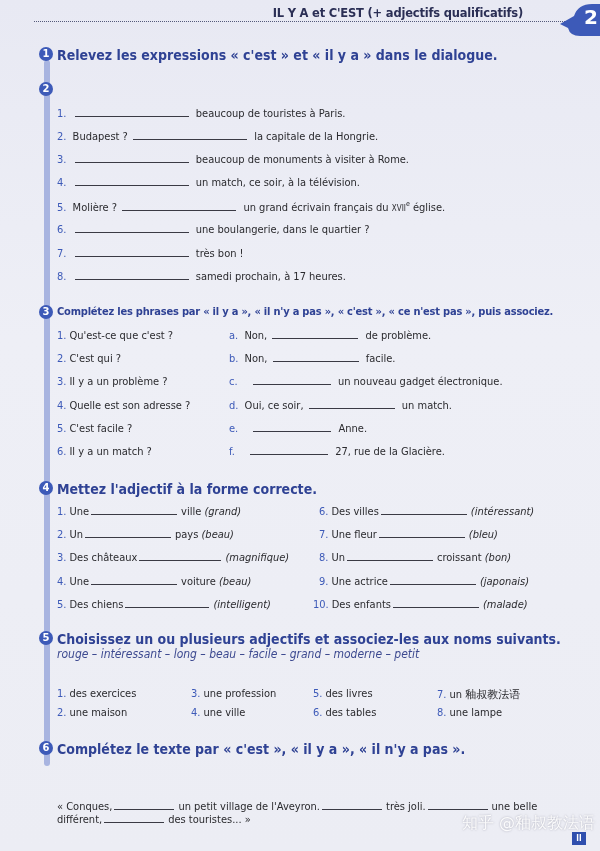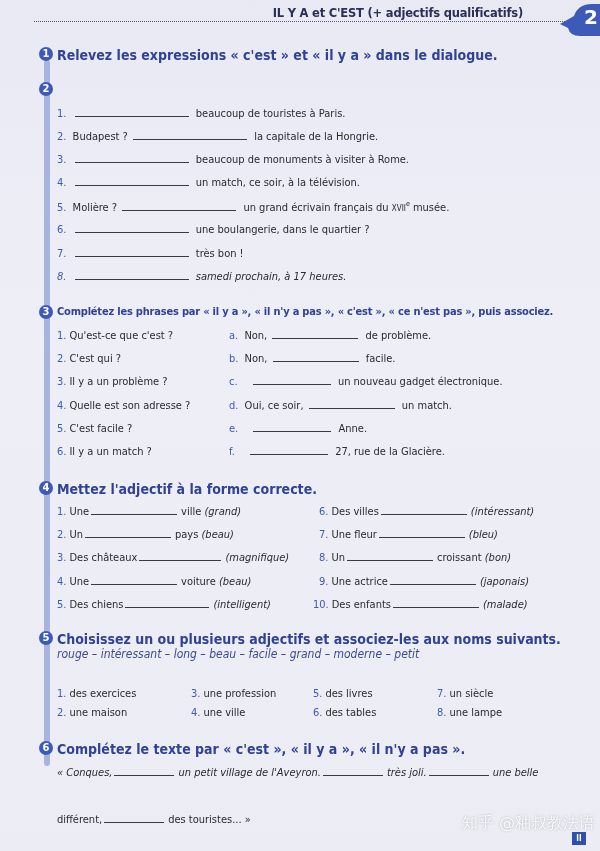--- a/index.html
+++ b/index.html
@@ -118,33 +118,33 @@
     <span class="num">4.</span>
     <span class="blank" style="width:114px;"></span>
     <span>un match, ce soir, à la télévision.</span>
   </div>
   <div class="line" style="left:57px; top:200px;">
     <span class="num">5.</span>
     <span>Molière ?</span>
     <span class="blank" style="width:114px;"></span>
     <span>un grand écrivain français du</span>
     <span class="sc">XVII</span><sup>e</sup>
-    <span>musée.</span>
+    <span>église.</span>
   </div>
   <div class="line" style="left:57px; top:223px;">
     <span class="num">6.</span>
     <span class="blank" style="width:114px;"></span>
     <span>une boulangerie, dans le quartier ?</span>
   </div>
   <div class="line" style="left:57px; top:247px;">
     <span class="num">7.</span>
     <span class="blank" style="width:114px;"></span>
     <span>très bon !</span>
   </div>
-  <div class="line" style="left:57px; top:270px;font-style:italic;">
+  <div class="line" style="left:57px; top:270px;">
     <span class="num">8.</span>
     <span class="blank" style="width:114px;"></span>
     <span>samedi prochain, à 17 heures.</span>
   </div>
 
   <div class="sec-num" style="left:39px; top:305px;">3</div>
   <div class="sec-title" style="left:57px; top:305px; font-size:11px; letter-spacing:-0.2px;">Complétez les phrases par « il y a », « il n'y a pas », « c'est », « ce n'est pas », puis associez.</div>
 
   <div class="line" style="left:57px; top:329px;"><span class="num">1.</span><span>Qu'est-ce que c'est ?</span></div>
   <div class="line" style="left:57px; top:352px;"><span class="num">2.</span><span>C'est qui ?</span></div>
@@ -225,27 +225,27 @@
   <div class="sec-num" style="left:39px; top:631px;">5</div>
   <div class="sec-title" style="left:57px; top:631px;">Choisissez un ou plusieurs adjectifs et associez-les aux noms suivants.</div>
   <div class="line hint" style="left:57px; top:647px; font-size:12px;">rouge – intéressant – long – beau – facile – grand – moderne – petit</div>
 
   <div class="line" style="left:57px; top:687px;"><span class="num">1.</span><span>des exercices</span></div>
   <div class="line" style="left:57px; top:706px;"><span class="num">2.</span><span>une maison</span></div>
   <div class="line" style="left:191px; top:687px;"><span class="num">3.</span><span>une profession</span></div>
   <div class="line" style="left:191px; top:706px;"><span class="num">4.</span><span>une ville</span></div>
   <div class="line" style="left:313px; top:687px;"><span class="num">5.</span><span>des livres</span></div>
   <div class="line" style="left:313px; top:706px;"><span class="num">6.</span><span>des tables</span></div>
-  <div class="line" style="left:437px; top:687px;"><span class="num">7.</span><span>un siècle</span></div>
+  <div class="line" style="left:437px; top:687px;"><span class="num">7.</span><span>un 釉叔教法语</span></div>
   <div class="line" style="left:437px; top:706px;"><span class="num">8.</span><span>une lampe</span></div>
 
   <div class="sec-num" style="left:39px; top:741px;">6</div>
   <div class="sec-title" style="left:57px; top:741px;">Complétez le texte par « c'est », « il y a », « il n'y a pas ».</div>
 
-  <div class="line" style="left:57px; top:766px;font-style:italic;">
+  <div class="line" style="left:57px; top:800px;">
     <span>« Conques,</span><span class="blank" style="width:60px;"></span><span>un petit village de l'Aveyron.</span><span class="blank" style="width:60px;"></span><span>très joli.</span><span class="blank" style="width:60px;"></span><span>une belle</span>
   </div>
   <div class="line" style="left:57px; top:813px;">
     <span>différent,</span><span class="blank" style="width:60px;"></span><span>des touristes... »</span>
   </div>
 
   <div class="watermark">知乎 @釉叔教法语</div>
   <div class="page-number">II</div>
 </div>
 

